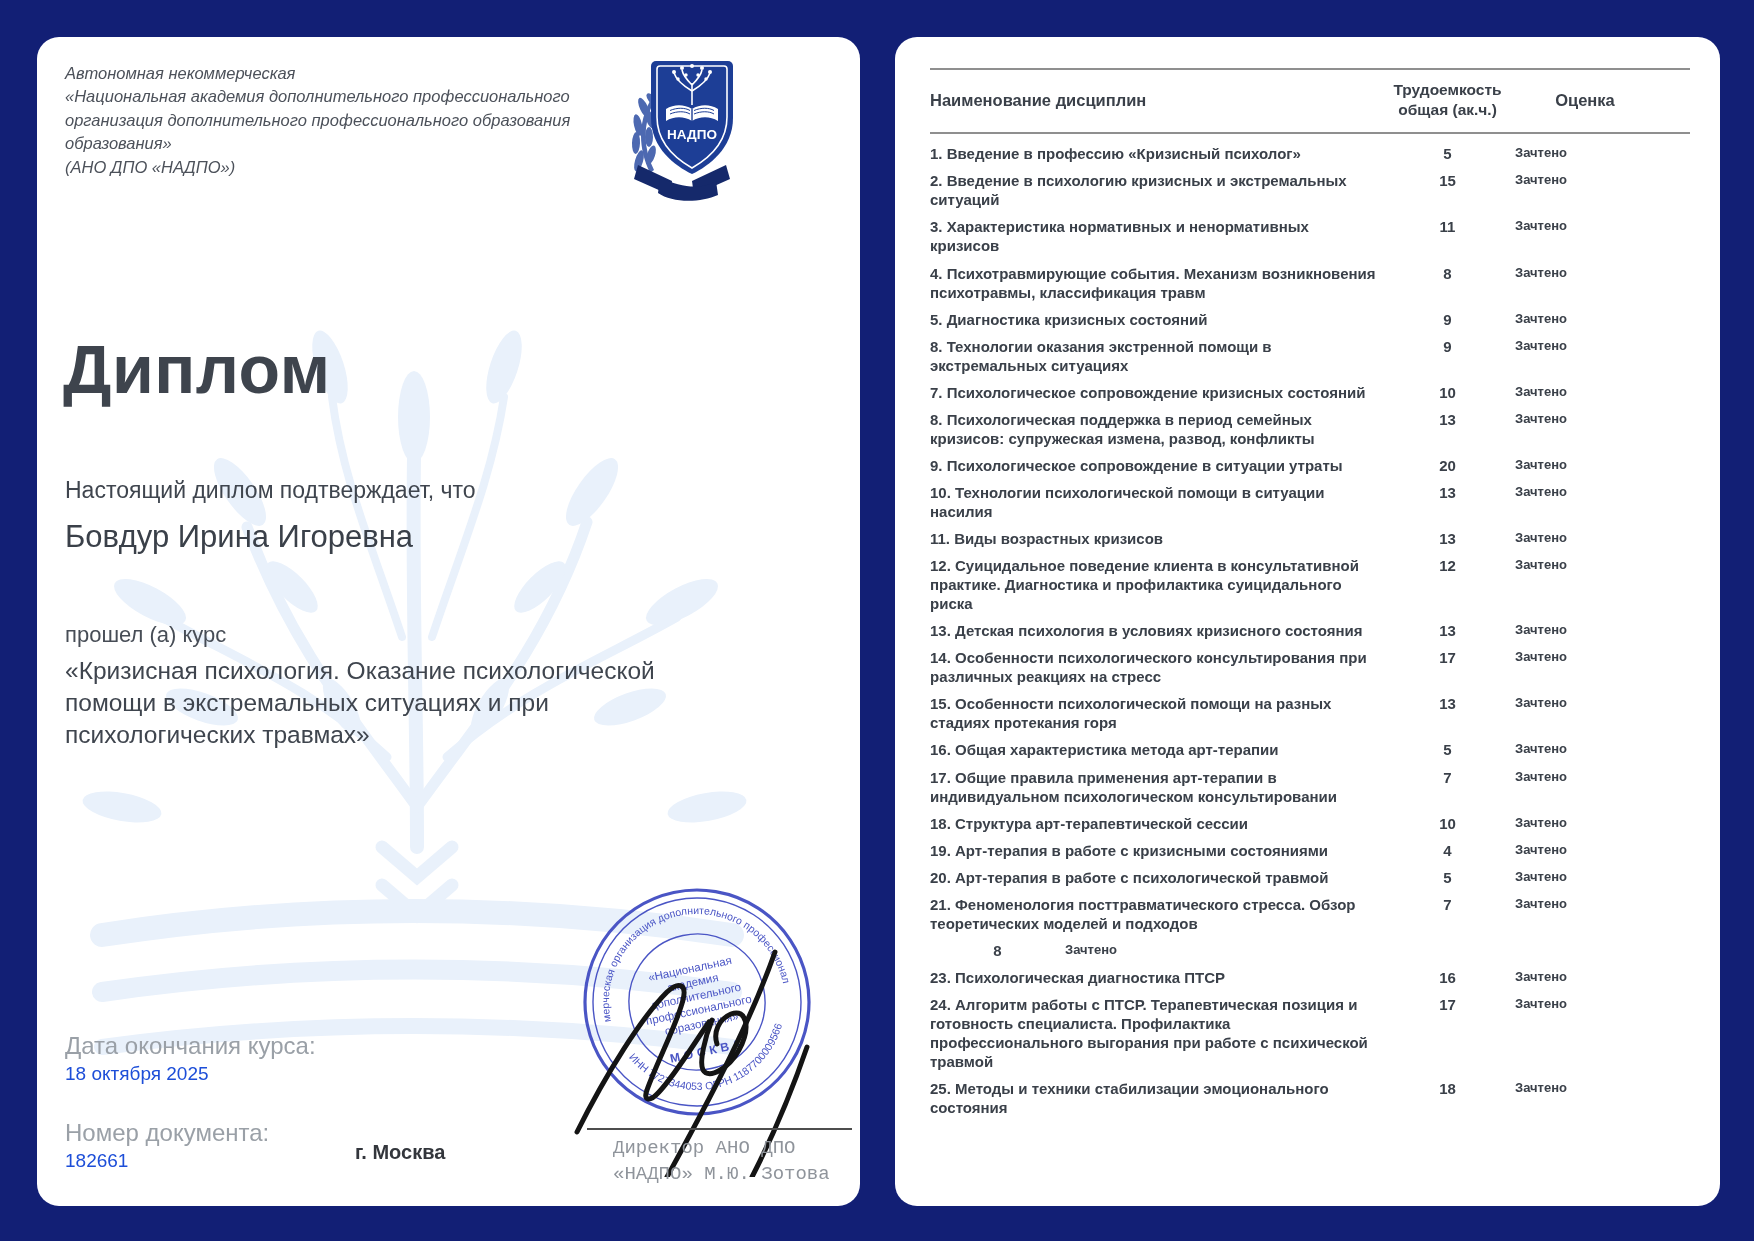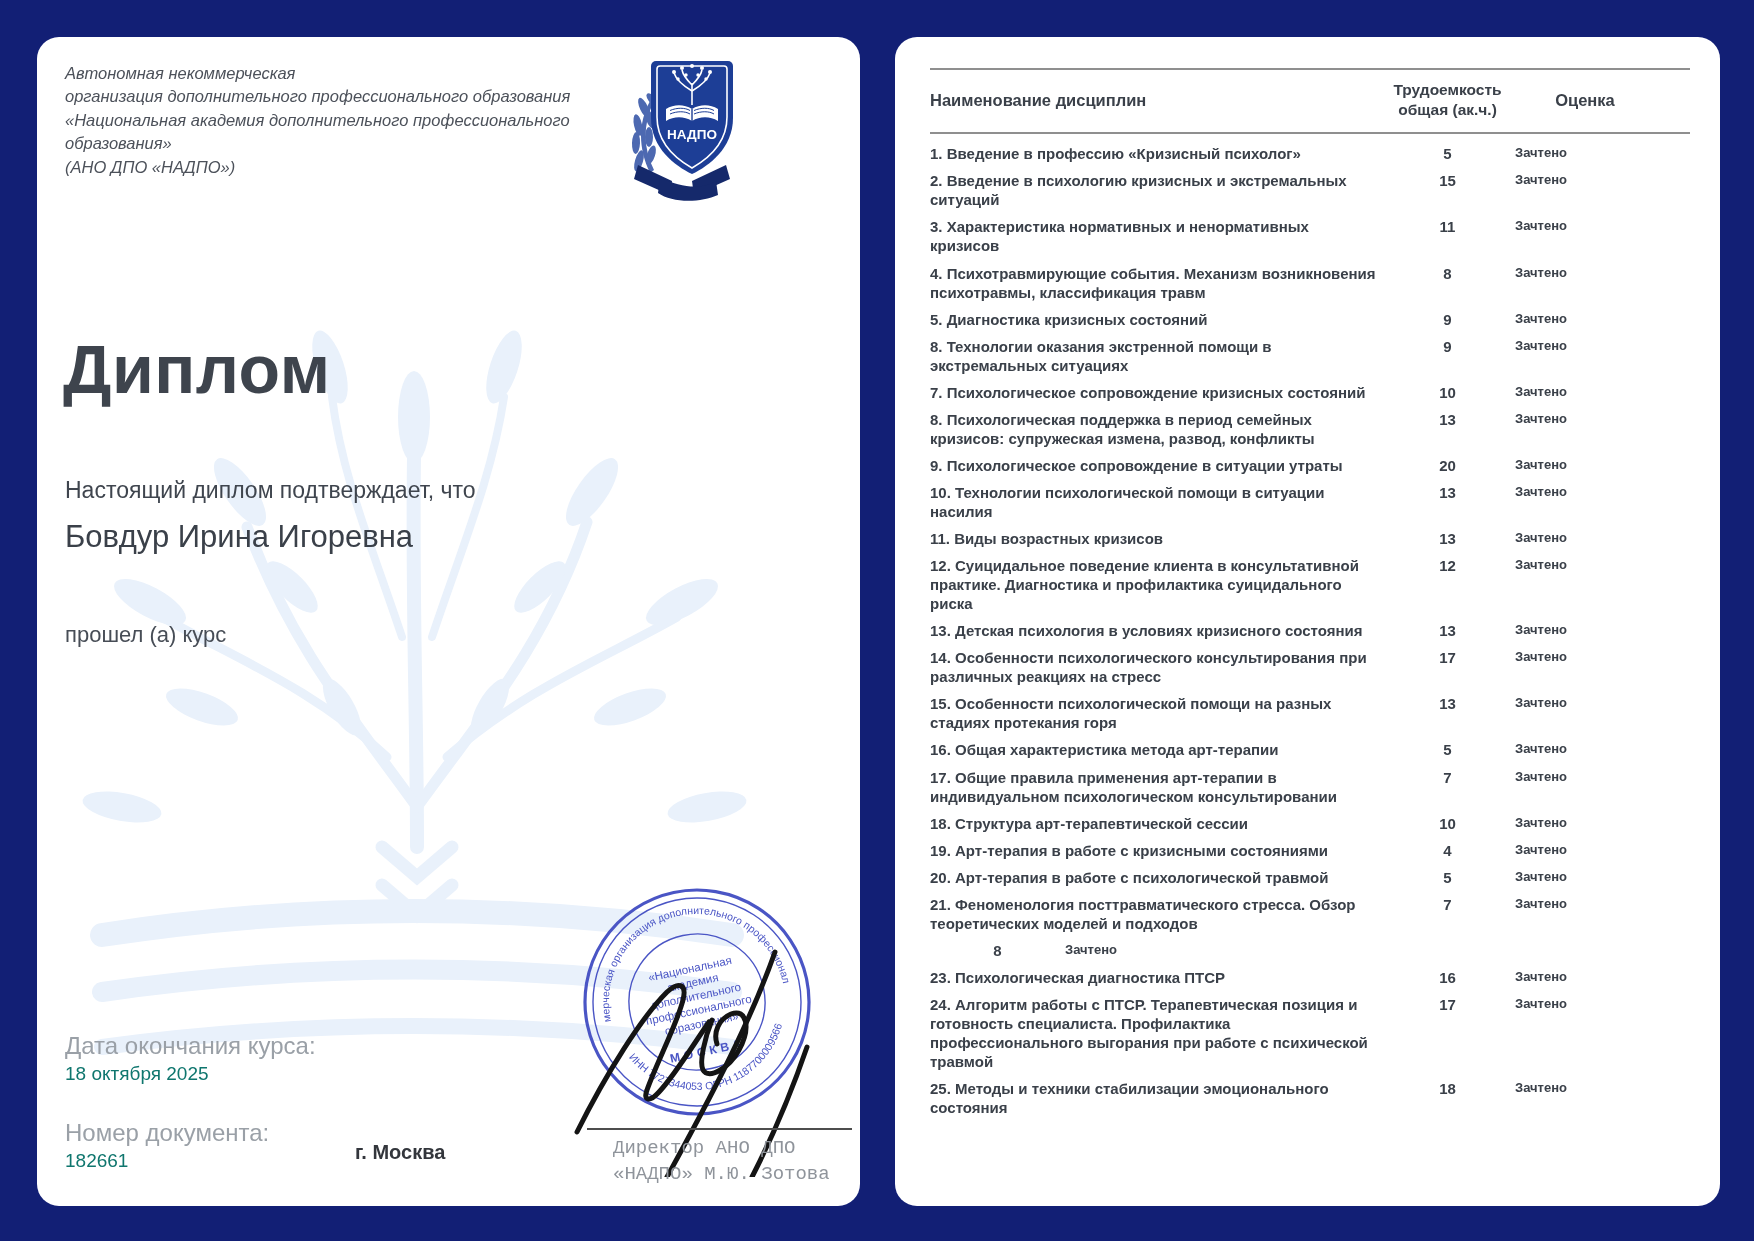--- a/index.html
+++ b/index.html
@@ -21,21 +21,21 @@
   .logo{position:absolute;left:583px;top:16px;width:124px;height:150px;}
   .watermark{position:absolute;left:5px;top:250px;width:745px;height:810px;pointer-events:none;}
   .diploma-title{position:absolute;left:26px;top:293px;font-size:68px;font-weight:700;
     color:#3e444d;letter-spacing:.5px;}
   .confirm-text{position:absolute;left:28px;top:440px;font-size:23px;color:#3f454e;}
   .recipient{position:absolute;left:28px;top:482px;font-size:31px;color:#3a4049;}
   .course-prefix{position:absolute;left:28px;top:585px;font-size:22px;color:#474d56;}
   .course-name{position:absolute;left:28px;top:618px;width:600px;font-size:24.5px;
     line-height:1.3;color:#3f454e;}
   .label-gray{font-size:24px;color:#9aa0a7;}
-  .value-dark{font-size:19px;color:#0f766e;}
+  .value-dark{font-size:19px;color:#1d4ed8;}
   .date-label{position:absolute;left:28px;top:995px;}
   .date-value{position:absolute;left:28px;top:1026px;}
   .num-label{position:absolute;left:28px;top:1082px;}
   .num-value{position:absolute;left:28px;top:1113px;}
   .city{position:absolute;left:318px;top:1104px;font-size:20px;font-weight:700;color:#33363c;}
   .seal-wrap{position:absolute;left:470px;top:795px;width:345px;height:345px;}
   .sig-line{position:absolute;left:550px;top:1091px;width:265px;border-top:2px solid #4d4d4d;}
   .director{position:absolute;left:576px;top:1099px;width:245px;
     font-size:19px;line-height:1.35;color:#8f949b;font-family:Liberation Mono, monospace;}
 
@@ -92,22 +92,22 @@
         <path d="M60,705 Q370,660 690,705" stroke-width="20"></path>
         <path d="M60,760 Q370,718 690,760" stroke-width="16"></path>
         <path d="M340,598 L375,628 L410,598" stroke-width="13"></path>
         <path d="M340,560 L375,590 L410,560" stroke-width="13"></path>
       </g>
     </svg>
 
     <div class="org-block">
 
     <div>Автономная некоммерческая</div>
+        <div>«Национальная академия дополнительного профессионального</div>
         <div>организация дополнительного профессионального образования</div>
-        <div>«Национальная академия дополнительного профессионального</div>
         <div>образования»</div>
         <div>(АНО ДПО «НАДПО»)</div>
       </div>
 
     <svg class="logo" viewBox="0 0 124 150">
 
       <g fill="#4d69b1">
         <path d="M30,120 C18,95 18,70 30,48 L33,50 C23,72 23,95 34,117 Z"></path>
         <ellipse cx="24" cy="55" rx="4" ry="11" transform="rotate(-25 24 55)"></ellipse>
         <ellipse cx="18" cy="72" rx="4" ry="11" transform="rotate(-12 18 72)"></ellipse>
@@ -158,20 +158,21 @@
     </svg>
 
     <div class="diploma-title">Диплом</div>
 
     <div class="confirm-text">Настоящий диплом подтверждает, что</div>
 
     <div class="recipient">Бовдур Ирина Игоревна</div>
 
     <div class="course-prefix">прошел (а) курс</div>
 
+    <div class="course-name">«Кризисная психология. Оказание психологической помощи в экстремальных ситуациях и при психологических травмах»</div>
 
     <div class="date-label label-gray">Дата окончания курса:</div>
     <div class="date-value value-dark">18 октября 2025</div>
 
     <div class="num-label label-gray">Номер документа:</div>
     <div class="num-value value-dark">182661</div>
 
     <div class="city">г. Москва</div>
 
     <svg class="seal-wrap" viewBox="0 0 345 345">

